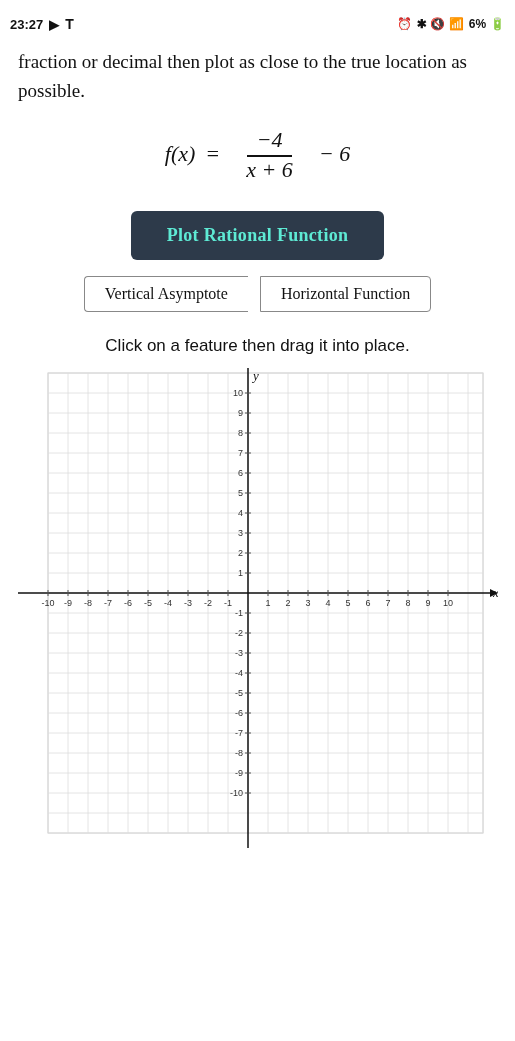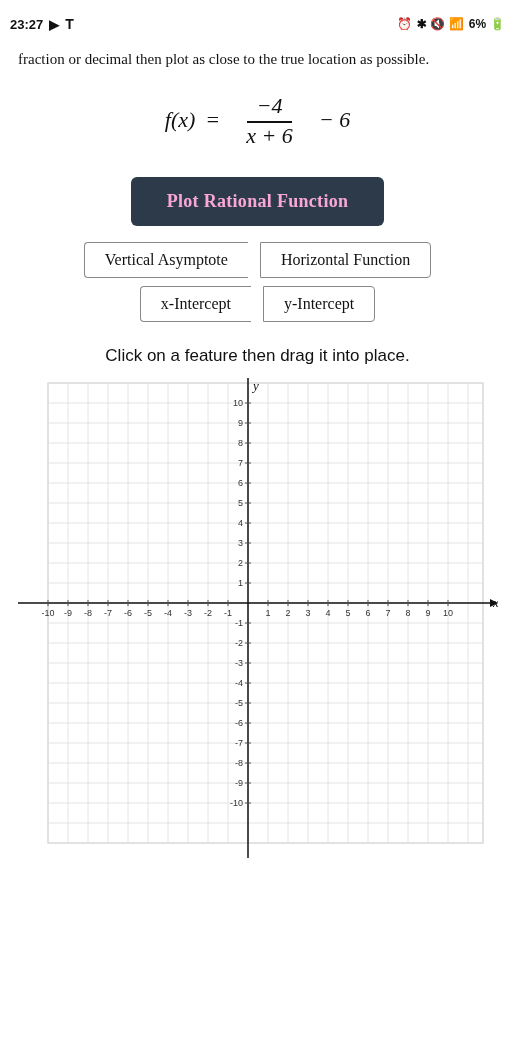--- a/index.html
+++ b/index.html
@@ -26,21 +26,21 @@
     }
     .status-left { display: flex; align-items: center; gap: 6px; }
     .status-right { display: flex; align-items: center; gap: 4px; font-size: 12px; }
 
     
     .content {
       padding: 0 18px 20px 18px;
     }
 
     .intro-text {
-      font-size: 15px;
+      font-size: 19px;
       line-height: 1.5;
       margin-bottom: 20px;
     }
 
     
     .formula-container {
       display: flex;
       justify-content: center;
       align-items: center;
       margin: 20px 0 28px 0;
@@ -67,21 +67,21 @@
     .denominator {
       padding: 0 10px;
       font-size: 22px;
     }
 
     
     .plot-btn {
       display: block;
       margin: 0 auto 16px auto;
       background: #2d3a4a;
-      color: #f9a8d4;
+      color: #5eead4;
       border: none;
       border-radius: 6px;
       padding: 14px 36px;
       font-size: 18px;
       font-family: Georgia, serif;
       cursor: pointer;
       font-weight: bold;
       letter-spacing: 0.3px;
     }
 
@@ -177,24 +177,20 @@
       <span style="font-size:22px;">− 6</span>
     </div>
   </div>
 
   <button class="plot-btn">Plot Rational Function</button>
 
   <div class="feature-buttons">
     <div class="feature-row">
       <button class="feature-btn">Vertical Asymptote</button>
       <button class="feature-btn">Horizontal Function</button>
-    </div>
-    <div class="feature-row feature-row-2">
-      <button class="feature-btn">x-Intercept</button>
-      <button class="feature-btn">y-Intercept</button>
     </div>
   </div>
 
   <p class="click-instruction">Click on a feature then drag it into place.</p>
 
   <div class="graph-container">
     <svg class="graph-svg" viewBox="0 0 480 490" xmlns="http://www.w3.org/2000/svg">
 
       <rect x="30" y="5" width="435" height="460" fill="#fff" stroke="#ccc" stroke-width="1"></rect>
 

